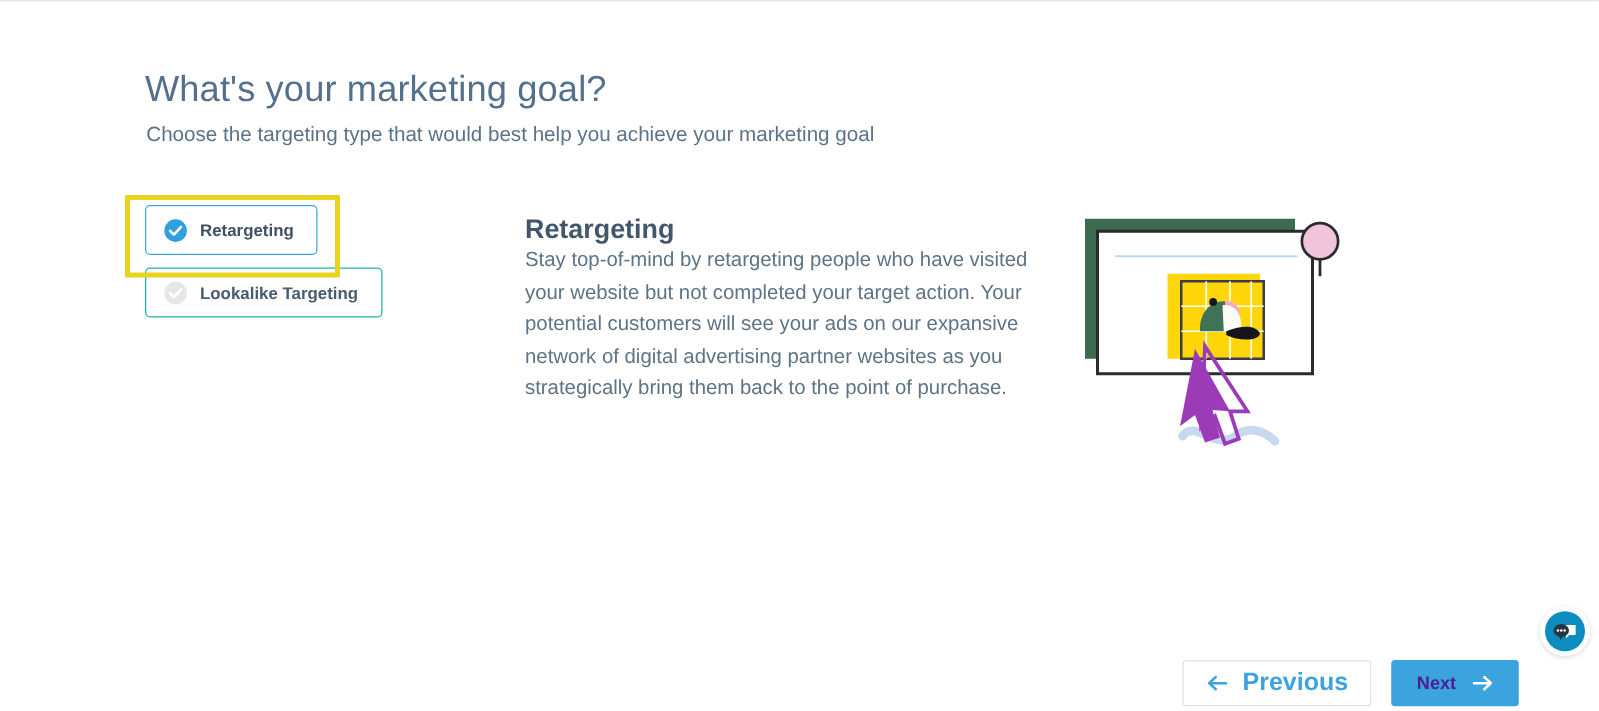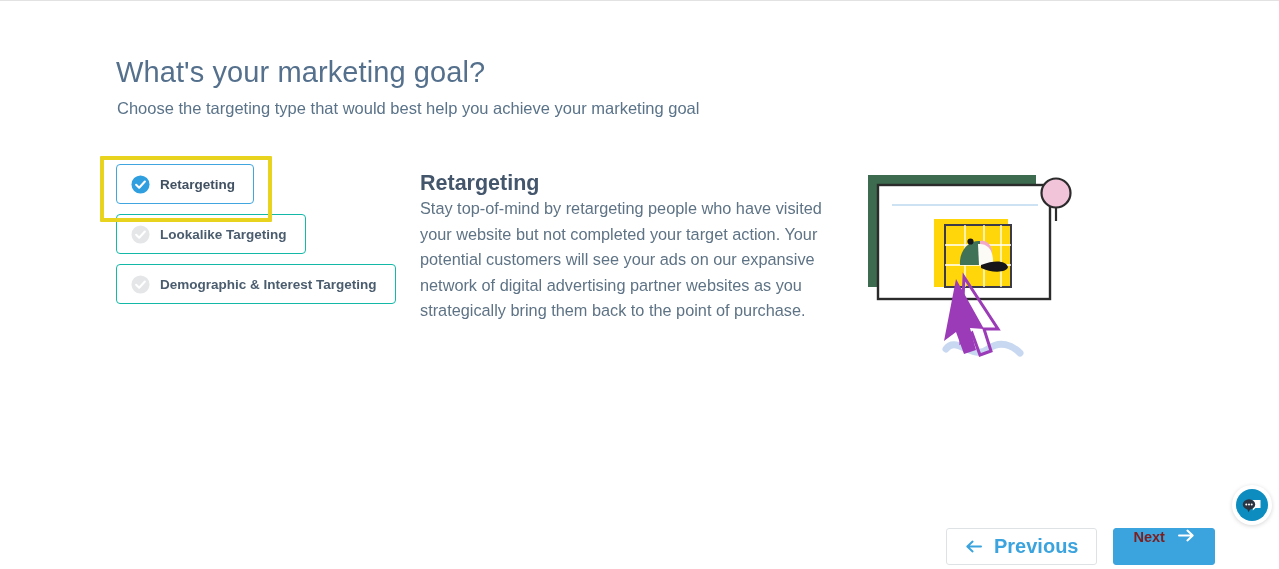--- a/index.html
+++ b/index.html
@@ -147,30 +147,30 @@
     color: #3ba3dd;
     font-size: 20px;
     font-weight: bold;
     cursor: pointer;
     white-space: nowrap;
     margin-left: 20px;
   }
   #previous-button .arrow { margin-right: 12px; display: flex; }
   #next-button {
     display: inline-flex;
-    align-items: flex-start;
+    align-items: center;
     justify-content: center;
     box-sizing: border-box;
     height: 37px;
     padding: 0 19px;
     margin-left: 16px;
     background: #3ba3dd;
     border: 1px solid #3ba3dd;
     border-radius: 3px;
-    color: #7f1d1d;
+    color: #4c1d95;
     font-size: 14.5px;
     font-weight: bold;
     cursor: pointer;
     white-space: nowrap;
   }
   #next-button .arrow { margin-left: 13px; display: flex; }
 
   
   #chat-widget {
     position: absolute;
@@ -223,29 +223,20 @@
       <span class="icon-wrap">
         <svg class="check-icon" viewBox="0 0 20 20">
           <circle cx="10" cy="10" r="9.5" fill="#e4e6e8"></circle>
           <path d="M5.4 10.3 L8.6 13.4 L14.6 6.9" fill="none" stroke="#ffffff" stroke-width="2.2" stroke-linecap="round" stroke-linejoin="round"></path>
         </svg>
       </span>
       <span class="tab-label">Lookalike Targeting</span>
     </div>
     <br>
 
-    <div class="tab-item">
-      <span class="icon-wrap">
-        <svg class="check-icon" viewBox="0 0 20 20">
-          <circle cx="10" cy="10" r="9.5" fill="#e4e6e8"></circle>
-          <path d="M5.4 10.3 L8.6 13.4 L14.6 6.9" fill="none" stroke="#ffffff" stroke-width="2.2" stroke-linecap="round" stroke-linejoin="round"></path>
-        </svg>
-      </span>
-      <span class="tab-label">Demographic &amp; Interest Targeting</span>
-    </div>
     <br>
 
 
   </div>
 
   <div id="tab-highlight"></div>
 
   <div id="detail-title">Retargeting</div>
   <div id="detail-body">Stay top-of-mind by retargeting people who have visited your website but not completed your target action. Your potential customers will see your ads on our expansive network of digital advertising partner websites as you strategically bring them back to the point of purchase.</div>
 

